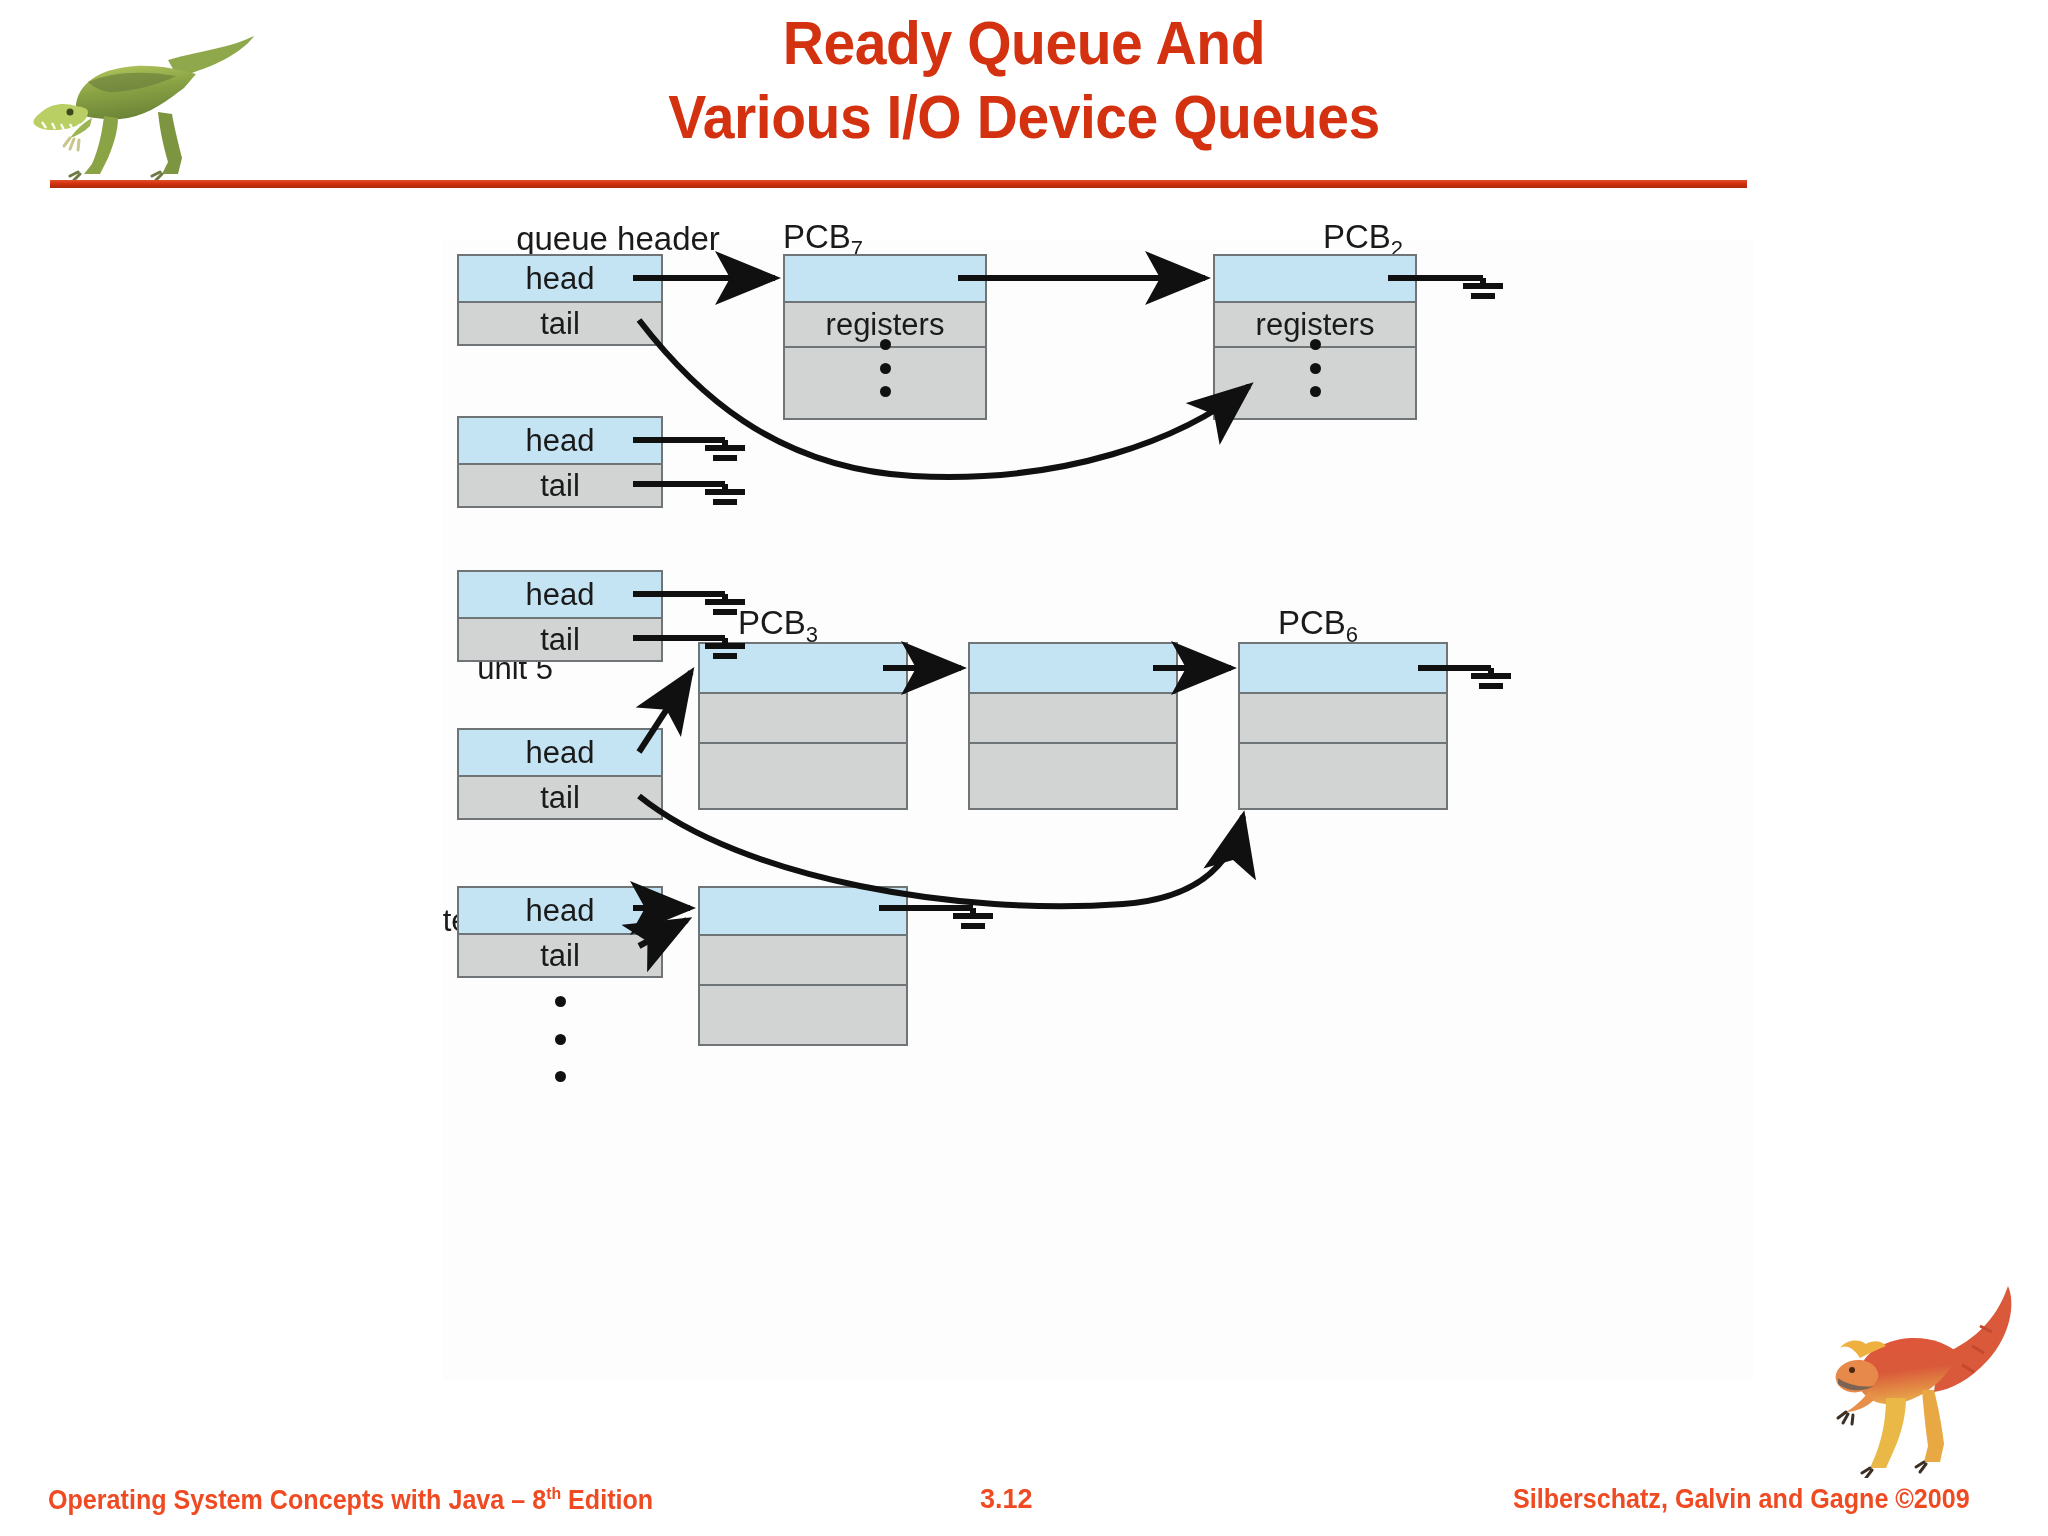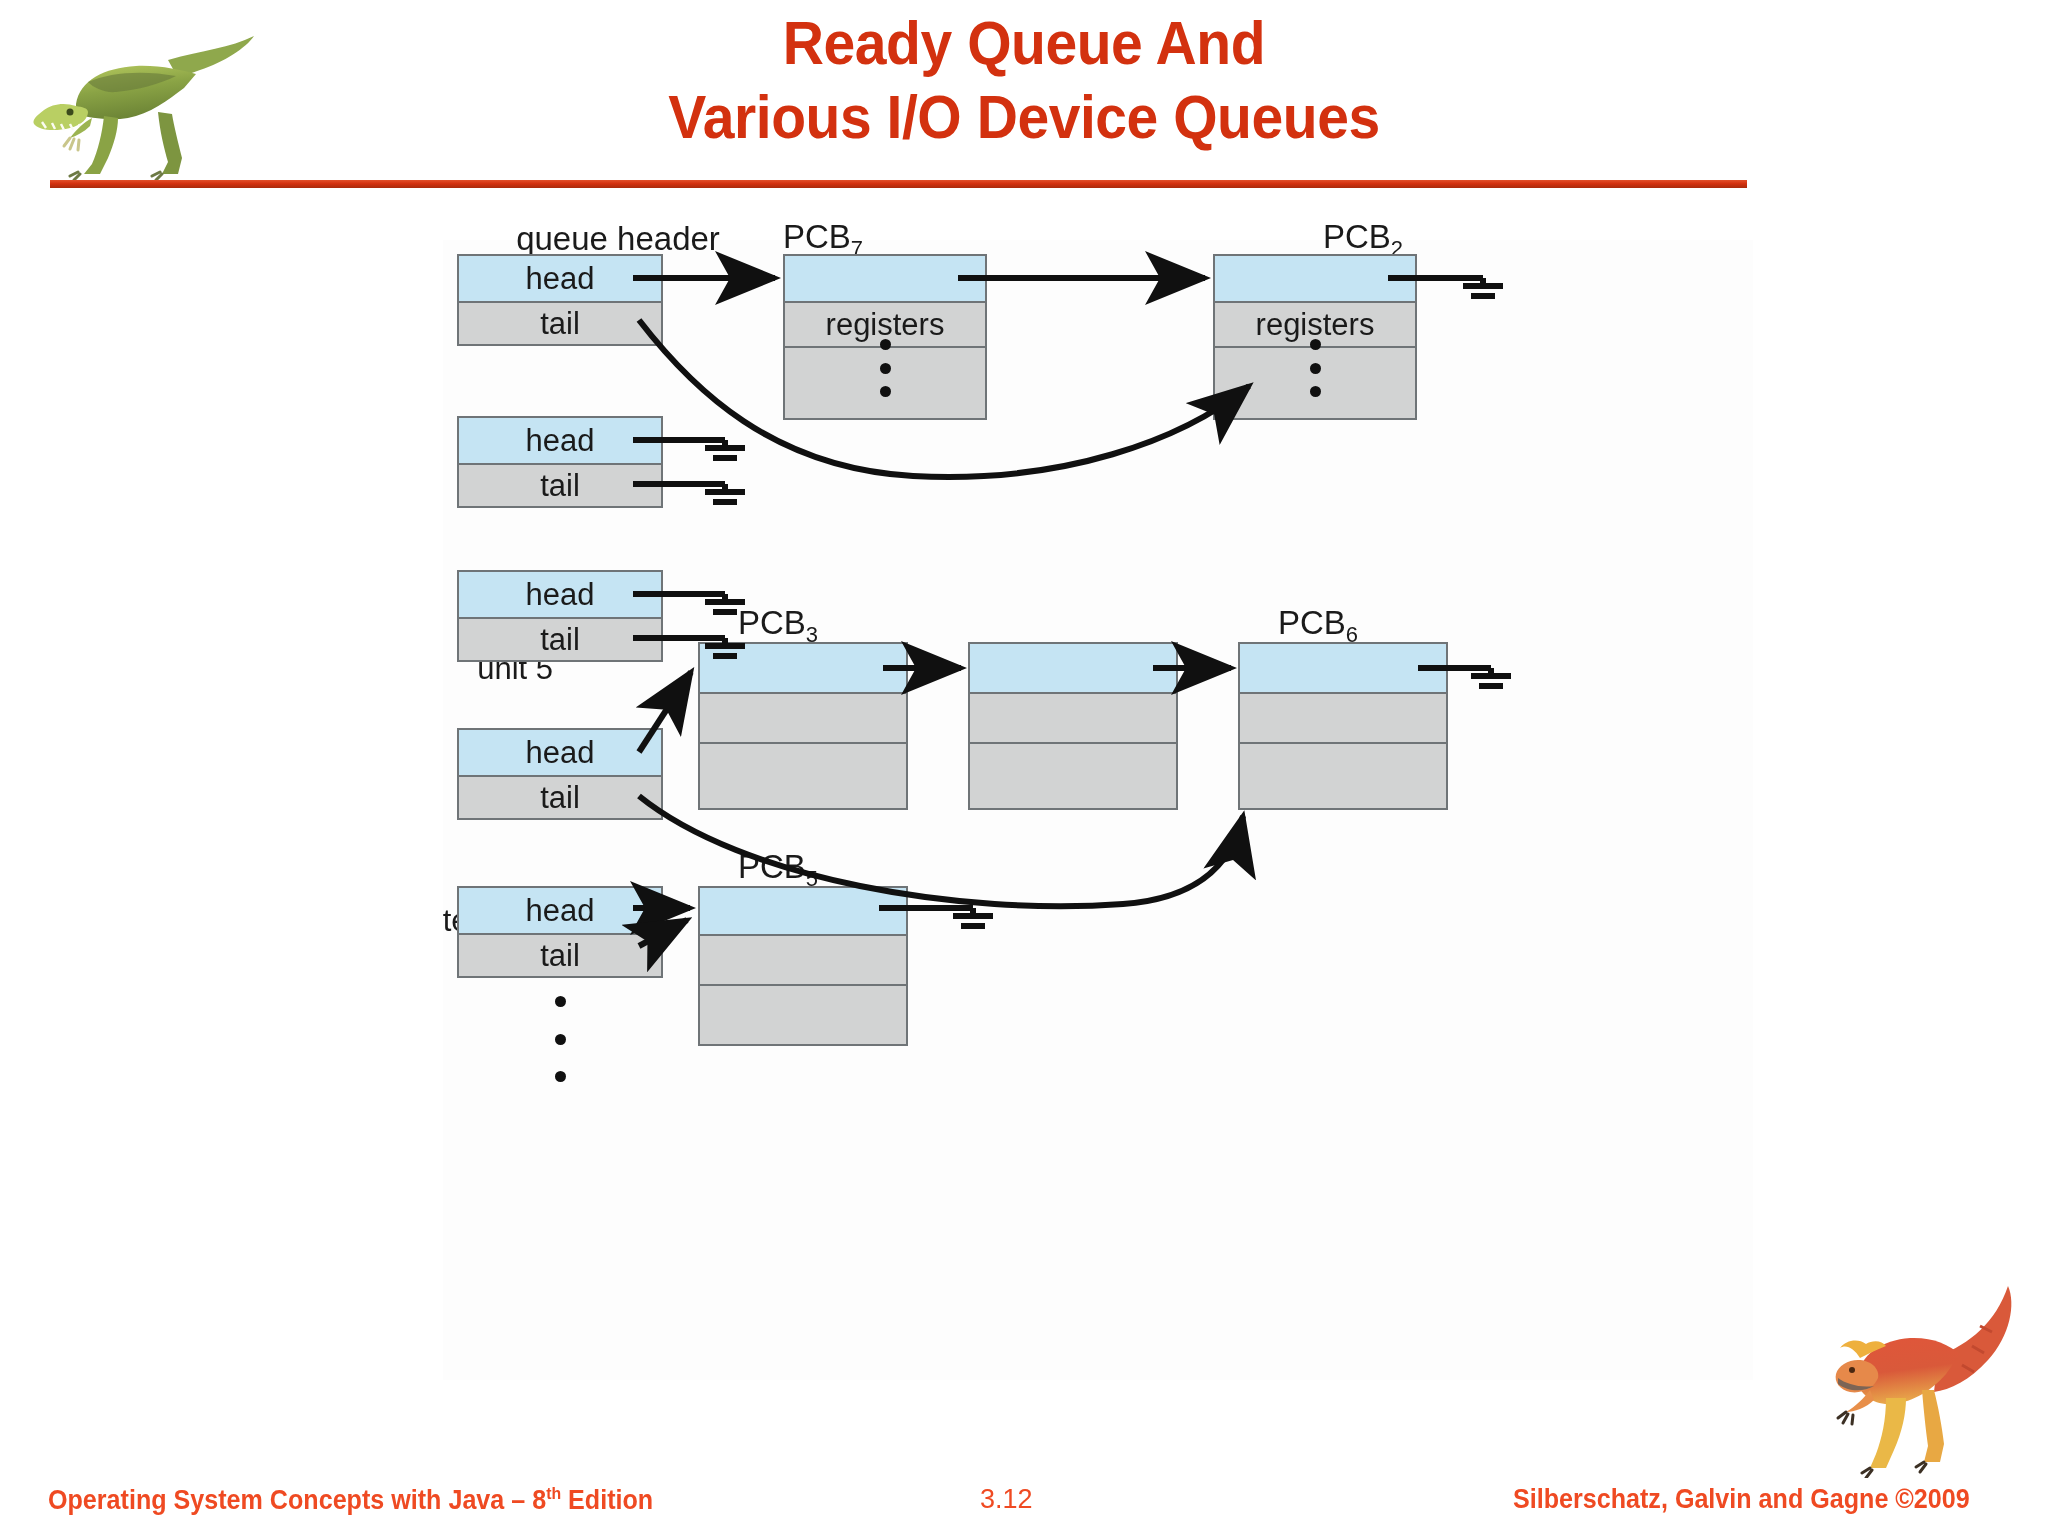--- a/index.html
+++ b/index.html
@@ -60,21 +60,21 @@
   svg.overlay{position:absolute;left:0;top:0;width:1310px;height:1140px;overflow:visible;}
 
   
   #footer{position:absolute;left:0;top:1484px;width:2048px;height:60px;}
   .foot-txt{
     position:absolute;color:#ef4a22;font-weight:bold;font-size:27px;
     white-space:nowrap;transform:scaleX(0.93);transform-origin:left center;
   }
   .foot-txt sup{font-size:17px;}
   #foot-page{
-    position:absolute;left:980px;color:#ef4a22;font-weight:normal;font-size:27px;
+    position:absolute;left:980px;color:#ef4a22;font-weight:bold;font-size:27px;
   }
 </style>
 </head>
 <body>
 
 <div id="header">
 
   <div id="dino-green">
     <svg viewBox="0 0 240 158" width="240" height="158">
       <defs>
@@ -132,23 +132,20 @@
 
   <div class="caption" style="left:185px;top:364px;width:300px;text-align:center;">
     <span>PCB</span><sub>3</sub>
   </div>
 
 
   <div class="caption" style="left:725px;top:364px;width:300px;text-align:center;">
     <span>PCB</span><sub>6</sub>
   </div>
 
-  <div class="caption" style="left:185px;top:608px;width:300px;text-align:center;">
-    <span>PCB</span><sub>5</sub>
-  </div>
 
   <div class="lbl" style="left:-80px;top:24px;width:190px;">ready
 queue</div>
   <div class="lbl" style="left:-80px;top:334px;width:190px;">mag
 tape
 unit 5</div>
   <div class="lbl" style="left:-80px;top:510px;width:190px;">disk
 unit 0</div>
   <div class="lbl" style="left:-110px;top:662px;width:220px;">terminal
 unit 0</div>

